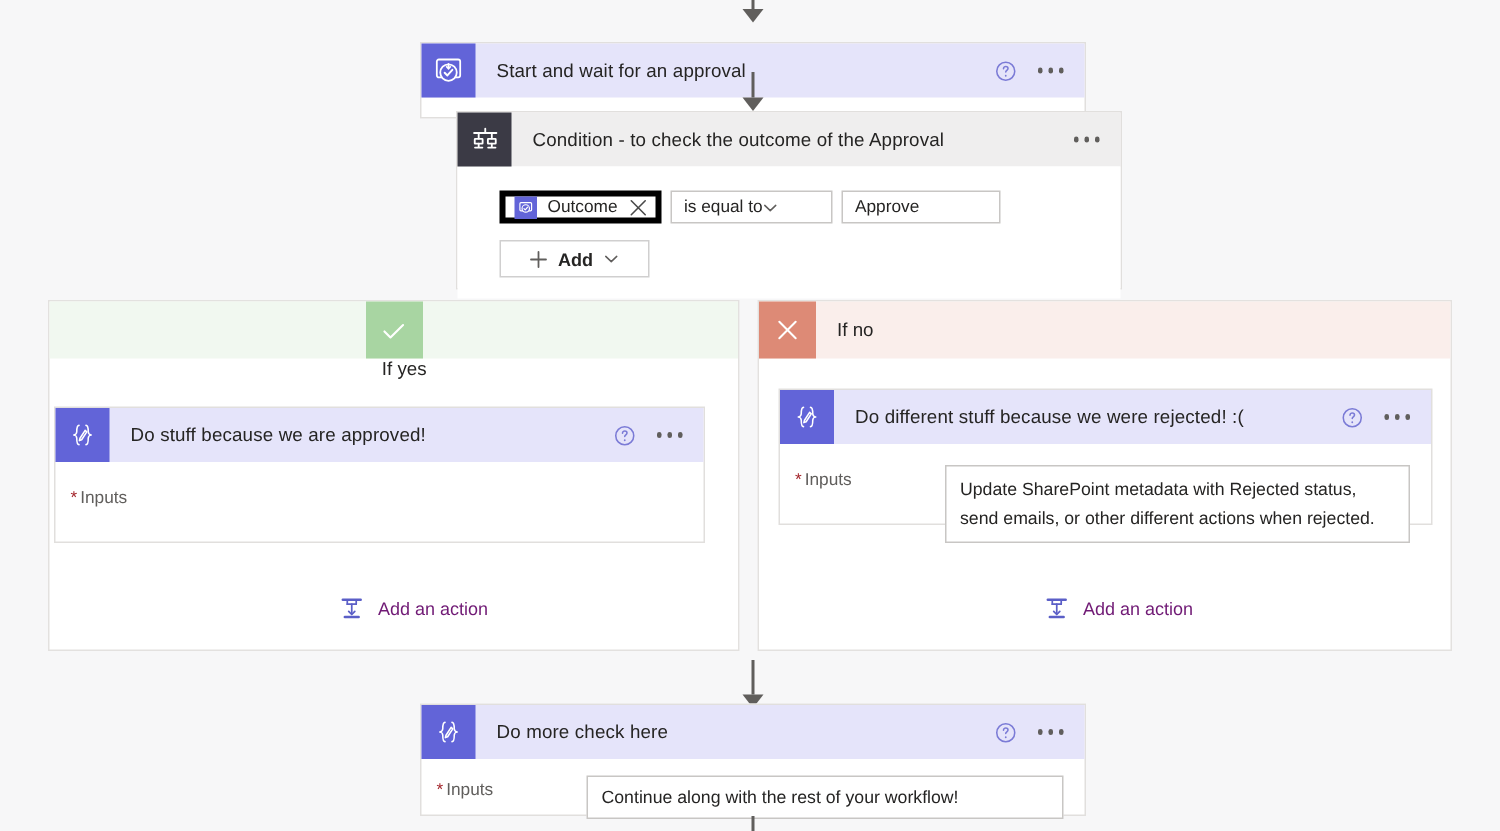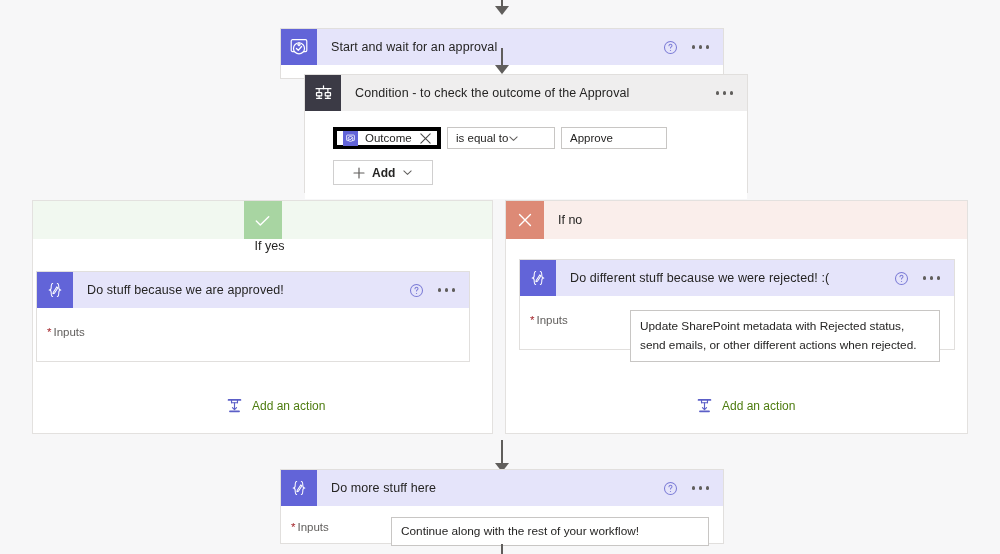--- a/index.html
+++ b/index.html
@@ -212,21 +212,21 @@
     font-size: 12.5px;
     color: #252423;
   }
 
   .add-action {
     position: absolute;
     display: flex;
     align-items: center;
     gap: 9px;
     font-size: 12px;
-    color: #4d7c0f;
+    color: #701a75;
     cursor: pointer;
   }
   .add-action svg { display: block; }
 </style>
 </head>
 <body>
 
 <div class="connector" style="left:501px; top:-6px; height:12px;"></div>
 <div class="arrowhead" style="left:495px; top:6px;"></div>
 
@@ -453,21 +453,21 @@
 
 <div class="card" style="left:280px; top:469px; width:444px; height:75px;">
   <div class="card-header">
     <div class="icon-tile">
       <svg width="20" height="20" viewBox="0 0 24 24" fill="none" stroke="#ffffff" stroke-width="1.25">
         <path d="M9.2 4.3C7.4 4.3 7.4 8 7.4 9.4c0 1.3-1.2 2.6-2.4 2.6 1.2 0 2.4 1.3 2.4 2.6 0 1.4 0 5.1 1.8 5.1" stroke-linecap="round" stroke-linejoin="round"></path>
         <path d="M14.8 4.3c1.8 0 1.8 3.7 1.8 5.1 0 1.3 1.2 2.6 2.4 2.6-1.2 0-2.4 1.3-2.4 2.6 0 1.4 0 5.1-1.8 5.1" stroke-linecap="round" stroke-linejoin="round"></path>
         <path d="M14.1 8.3L10 14.6l-.5 1.9 1.8-.7 4.1-6.3z" stroke-linejoin="round"></path>
       </svg>
     </div>
-    <div class="card-title">Do more stuff here</div>
+    <div class="card-title">Do more check here</div>
     <div class="hdr-actions">
       <span>
         <svg class="help-icon" viewBox="0 0 16 16" fill="none" stroke="#7b7bd6" stroke-width="1.1">
           <circle cx="8" cy="8" r="6.4"></circle>
           <path d="M6.4 6.2c0-1 .8-1.6 1.6-1.6s1.6.6 1.6 1.5c0 1.3-1.6 1.3-1.6 2.5" stroke-linecap="round"></path>
           <circle cx="8" cy="11.2" r=".65" fill="#7b7bd6" stroke="none"></circle>
         </svg>
       </span>
       <span class="ellipsis">
         <i></i>

